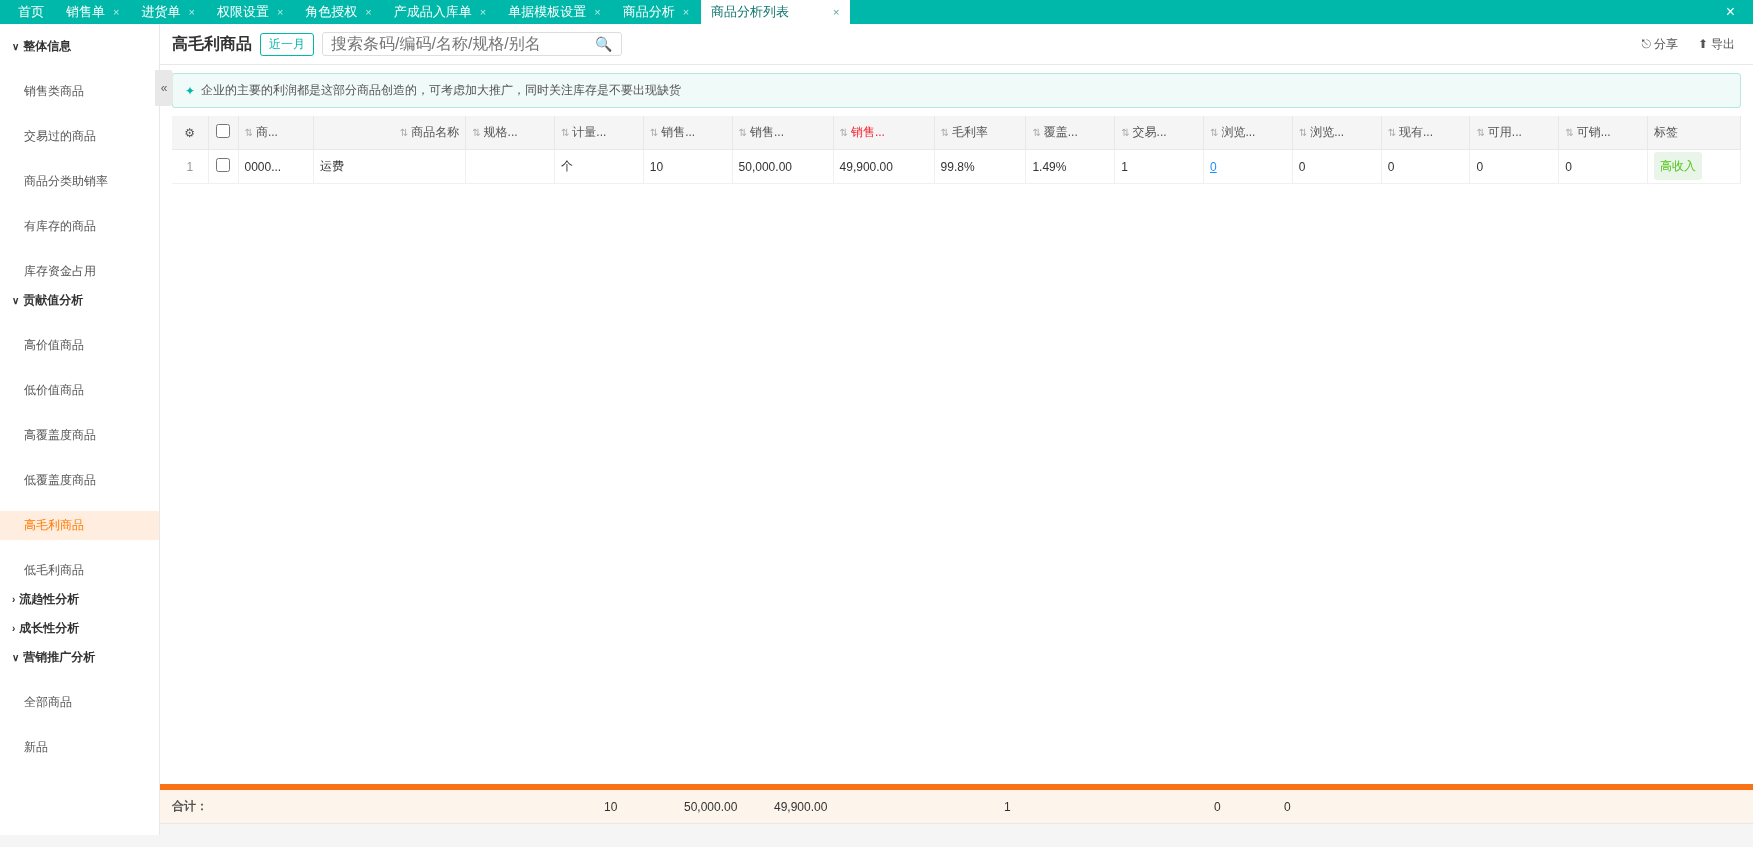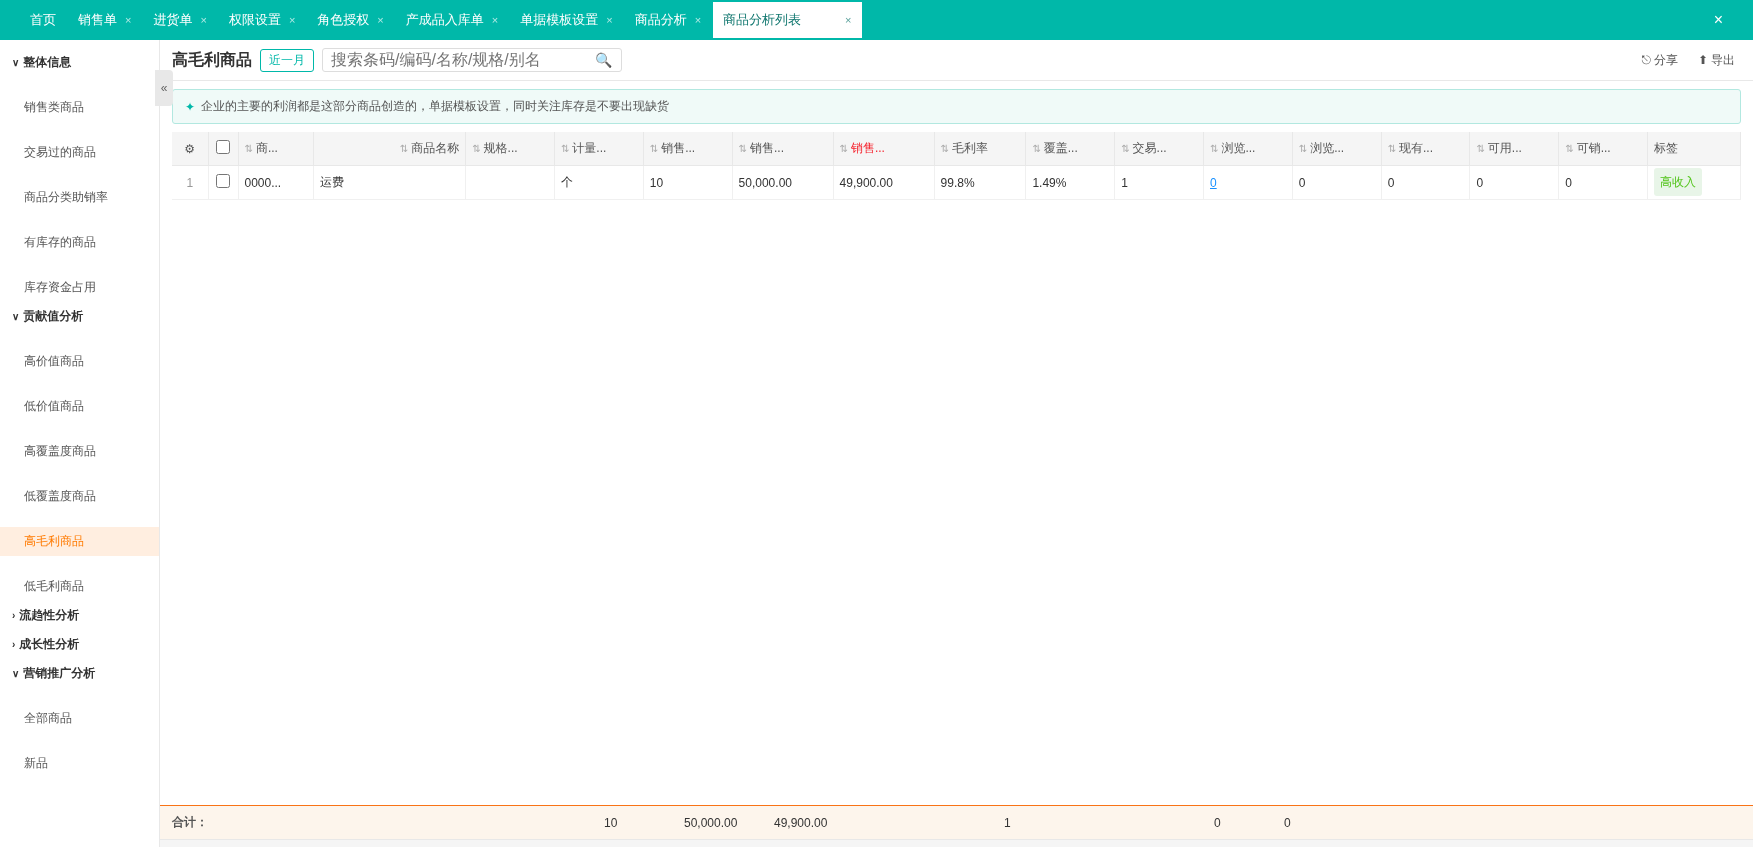--- a/index.html
+++ b/index.html
@@ -3,22 +3,22 @@
   <meta charset="utf-8">
   <style>
     * { box-sizing: border-box; margin: 0; padding: 0; }
     body { font-family: 'Microsoft YaHei', Arial, sans-serif; font-size: 12px; background: #f5f5f5; overflow: hidden; }
 
     
     .top-nav {
       display: flex;
       align-items: center;
       background: #00b8a9;
-      height: 40px;
-      padding: 0 20px;
+      height: 24px;
+      padding: 0 8px;
       gap: 2px;
     }
     .top-nav .nav-item {
       display: flex;
       align-items: center;
       padding: 0 10px;
       height: 36px;
       color: #fff;
       font-size: 13px;
       cursor: pointer;
@@ -190,21 +190,21 @@
       color: #52c41a;
       padding: 7px 6px;
       border-radius: 3px;
       font-size: 12px;
     }
     .link-style { color: #1890ff; text-decoration: underline; cursor: pointer; }
 
     
     .table-footer {
       background: #fdf5ec;
-      border-top: 1px solid #f97316;
+      border-top: 6px solid #f97316;
       padding: 8px 12px;
       display: flex;
       align-items: center;
       font-size: 12px;
       color: #333;
       gap: 0;
       flex-shrink: 0;
     }
     .footer-label { width: 80px; font-weight: bold; color: #555; }
     .footer-cell {
@@ -357,21 +357,21 @@
           </div>
           <div class="action-btn">
             <span>⬆</span>
             <span>导出</span>
           </div>
         </div>
       </div>
 
       <div class="info-banner">
         <span class="info-icon">✦</span>
-        <span>企业的主要的利润都是这部分商品创造的，单据模板设置，同时关注库存是不要出现缺货</span>
+        <span>企业的主要的利润都是这部分商品创造的，可考虑加大推广，同时关注库存是不要出现缺货</span>
       </div>
 
       <div class="table-container">
         <table>
           <thead>
             <tr>
               <th style="width:36px; text-align:center;">
                 <span>⚙</span>
               </th>
               <th style="width:30px; text-align:center;">

